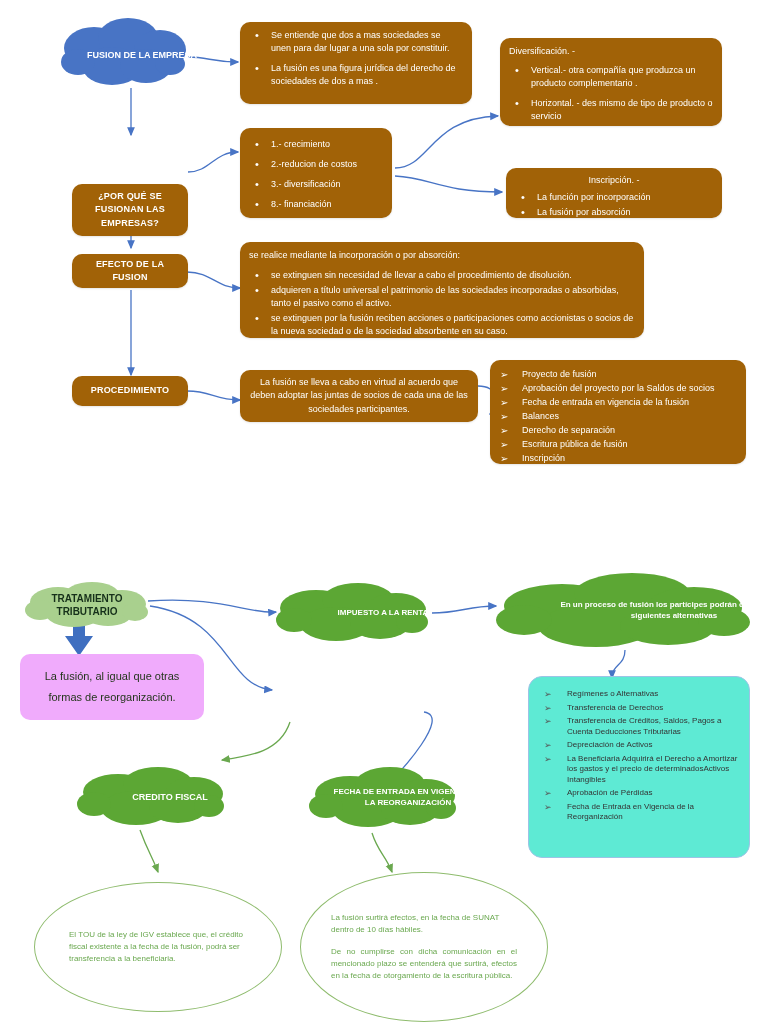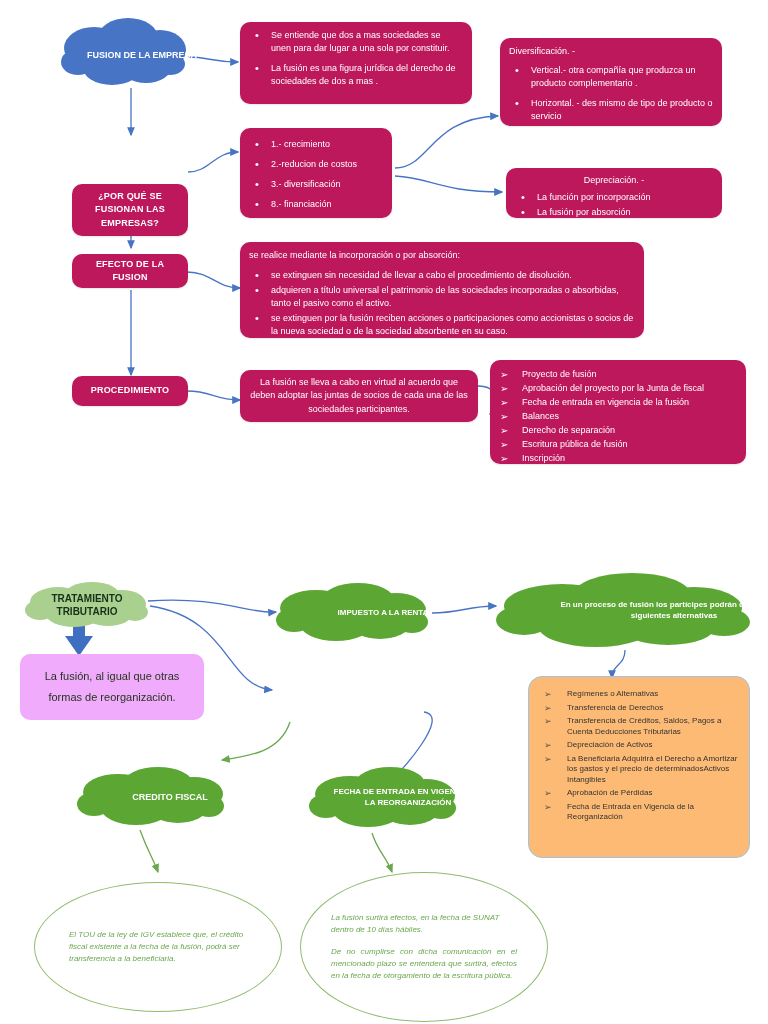--- a/index.html
+++ b/index.html
@@ -6,21 +6,21 @@
   body{
     width:768px;height:1024px;position:relative;overflow:hidden;
     font-family:"Liberation Sans","DejaVu Sans",sans-serif;
     color:#1a1a1a;
   }
   #canvas{position:absolute;left:0;top:0;width:768px;height:1024px;}
   .node{position:absolute;box-sizing:border-box;}
 
   
   .rbox{
-    background:#be185d;color:#ffffff;border-radius:10px;
+    background:#a16207;color:#ffffff;border-radius:10px;
     padding:7px 9px;line-height:1.45;
     box-shadow:0 1px 2px rgba(0,0,0,.10);
   }
   .rbox.title-box{
     display:flex;align-items:center;justify-content:center;
     text-align:center;font-weight:bold;letter-spacing:.2px;
   }
   .rbox ul{margin:0;padding:0;list-style:none;}
   .rbox ul li{position:relative;padding-left:22px;margin:0 0 7px 0;}
   .rbox ul li:last-child{margin-bottom:0;}
@@ -42,28 +42,28 @@
     pointer-events:none;
   }
   .cloud svg{display:block;width:100%;height:100%;}
 
   
   .ellipse{
     position:absolute;border:1px solid #8FBC6E;border-radius:50%;
     background:#ffffff;color:#6aa84f;
     display:flex;align-items:center;justify-content:center;
   }
-  .ellipse .inner{padding:0 34px;width:100%;box-sizing:border-box;font-style:italic;}
+  .ellipse .inner{padding:0 34px;width:100%;box-sizing:border-box;}
   .ellipse p{margin:0 0 10px 0;line-height:1.5;}
   .ellipse p:last-child{margin-bottom:0;}
 
   
   .obox{
     position:absolute;border:1px solid #9DC3E6;border-radius:14px;
-    background:#fdba74;color:#333333;padding:12px 10px 12px 12px;
+    background:#5eead4;color:#333333;padding:12px 10px 12px 12px;
     box-sizing:border-box;
   }
   .obox ul{margin:0;padding:0;list-style:none;}
   .obox ul li{position:relative;padding-left:26px;margin-bottom:3px;line-height:1.32;}
   .obox ul li:before{content:"➢";position:absolute;left:3px;top:0;font-size:9px;color:#555;}
   .lgreen-box{
     background:#f0abfc;color:#1f3317;border-radius:10px;
     display:flex;align-items:center;justify-content:center;text-align:center;
     line-height:1.9;
   }
@@ -175,21 +175,21 @@
   <div class="node rbox t9" style="left:240px;top:128px;width:152px;height:90px;padding-top:10px;">
     <ul class="dot">
       <li>1.- crecimiento</li>
       <li>2.-reducion de costos</li>
       <li>3.- diversificación</li>
       <li>8.- financiación</li>
     </ul>
   </div>
 
   <div class="node rbox t9" style="left:506px;top:168px;width:216px;height:50px;padding-top:6px;">
-    <div class="head" style="text-align:center;">Depreciación. -</div>
+    <div class="head" style="text-align:center;">Inscripción. -</div>
     <ul class="dot">
       <li style="margin-bottom:2px;">La función por incorporación</li>
       <li>La fusión por absorción</li>
     </ul>
   </div>
 
   <div class="node rbox title-box t9" style="left:72px;top:254px;width:116px;height:34px;">
     <span>EFECTO DE LA FUSION</span>
   </div>
 
@@ -206,21 +206,21 @@
     <span>PROCEDIMIENTO</span>
   </div>
 
   <div class="node rbox t9" style="left:240px;top:370px;width:238px;height:52px;display:flex;align-items:center;text-align:center;">
     <span style="width:100%;">La fusión se lleva a cabo en virtud al acuerdo que deben adoptar las juntas de socios de cada una de las sociedades participantes.</span>
   </div>
 
   <div class="node rbox t9" style="left:490px;top:360px;width:256px;height:104px;padding:8px 10px;">
     <ul class="arrow">
       <li style="margin-bottom:1px;">Proyecto de fusión</li>
-      <li style="margin-bottom:1px;">Aprobación del proyecto por la Junta de fiscal</li>
+      <li style="margin-bottom:1px;">Aprobación del proyecto por la Saldos de socios</li>
       <li style="margin-bottom:1px;">Fecha de entrada en vigencia de la fusión</li>
       <li style="margin-bottom:1px;">Balances</li>
       <li style="margin-bottom:1px;">Derecho de separación</li>
       <li style="margin-bottom:1px;">Escritura pública de fusión</li>
       <li>Inscripción</li>
     </ul>
   </div>
 
   <div class="cloud" style="left:22px;top:578px;width:130px;height:54px;">
     <svg viewBox="0 0 130 54">

